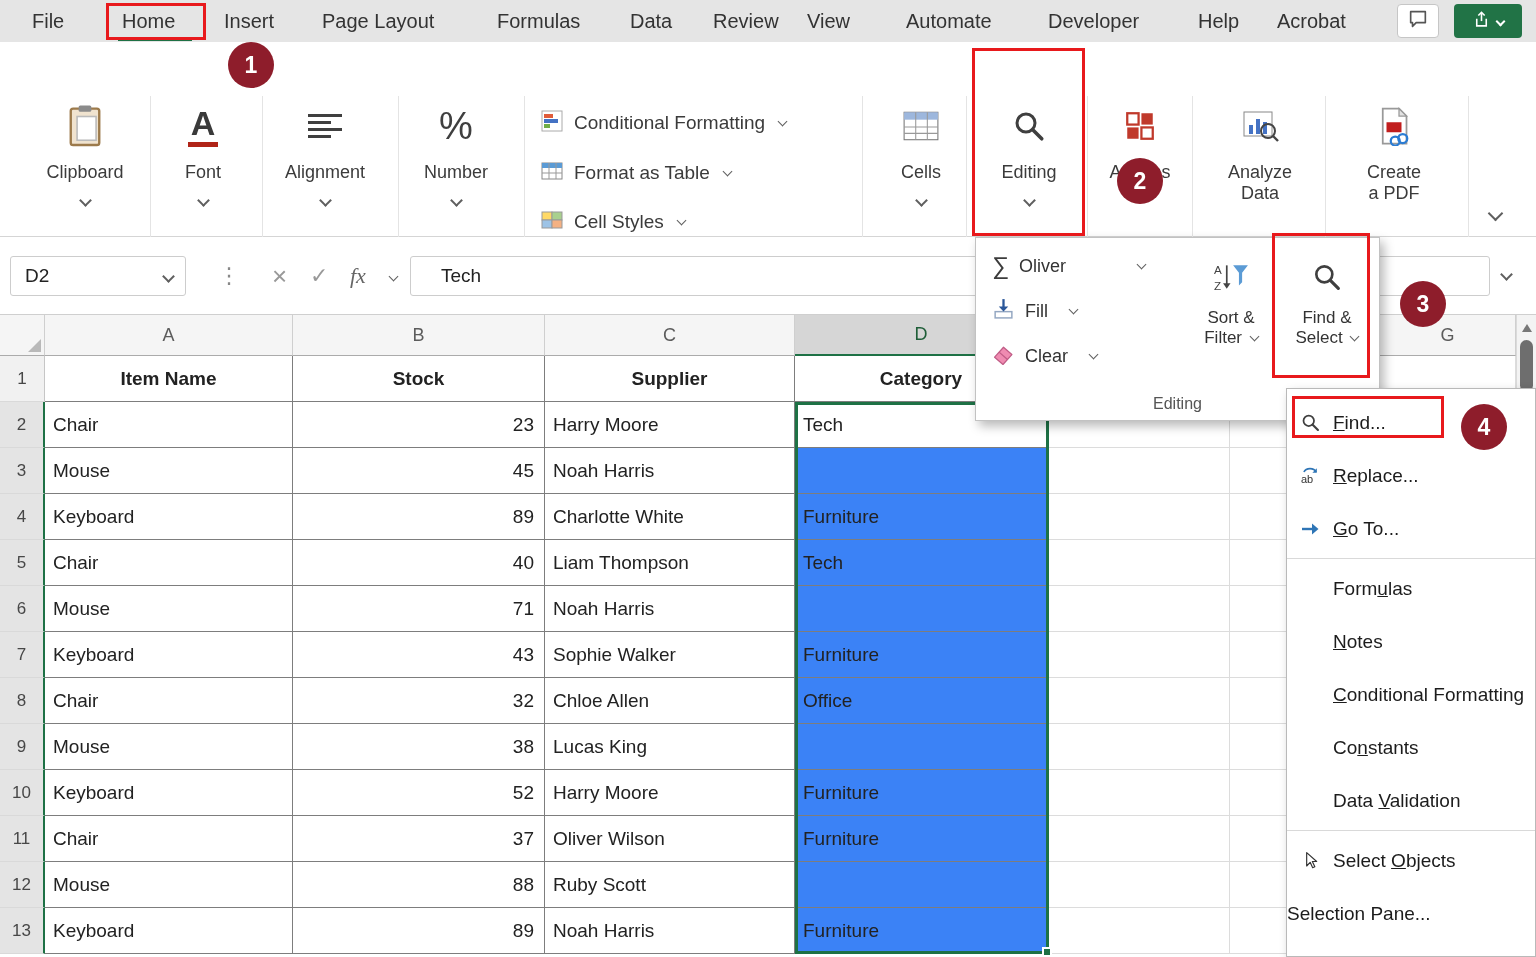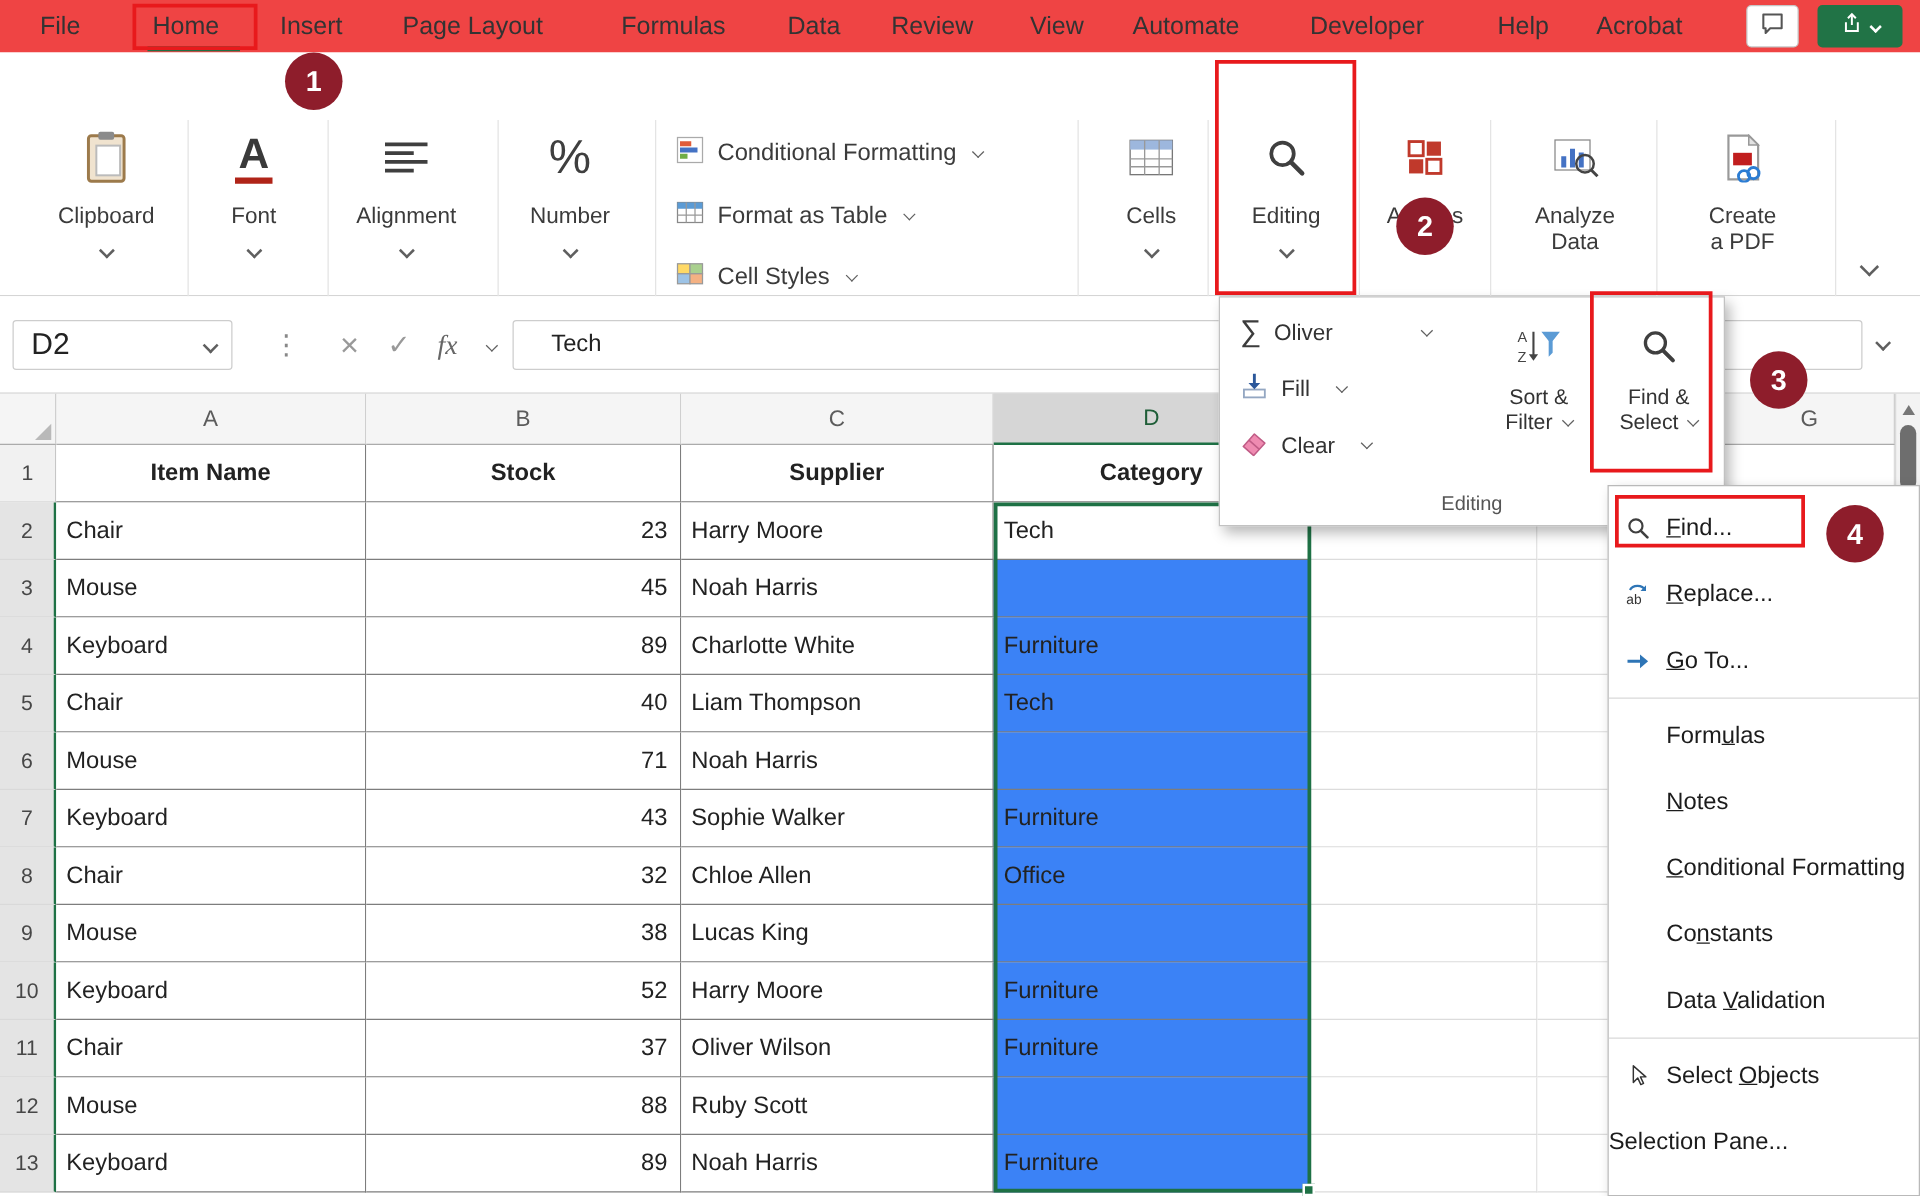--- a/index.html
+++ b/index.html
@@ -1,20 +1,20 @@
 <!DOCTYPE html>
 <html><head>
 <meta charset="utf-8">
 <style>
   * { box-sizing: border-box; margin: 0; padding: 0; }
   body { background:#888; font-family:"Liberation Sans", sans-serif; }
   #screen { position:relative; width:1536px; height:957px; background:#fff; overflow:hidden; color:#222; }
 
   
-  .menubar { position:absolute; top:0; left:0; width:100%; height:42px; background:#ef4444; }
+  .menubar { position:absolute; top:0; left:0; width:100%; height:42px; background:#e5e5e5; }
   .mtab { position:absolute; top:0; height:42px; display:flex; align-items:center; font-size:20px; color:#333; white-space:nowrap; cursor:default; }
   .home-underline { position:absolute; left:118px; top:37px; width:74px; height:4px; background:#1e7145; }
   .topbtn { position:absolute; top:4px; height:34px; display:flex; align-items:center; justify-content:center; border-radius:4px; }
   .comment-btn { left:1397px; width:42px; border:1px solid #c6c6c6; background:#fff; }
   .share-btn { left:1454px; width:68px; background:#217346; gap:6px; }
 
   
   .ribbon { position:absolute; top:42px; left:0; width:100%; height:195px; background:#fff; border-bottom:1px solid #d5d5d5; }
   .vsep { position:absolute; top:54px; height:168px; width:1px; background:#e4e4e4; }
   .big-btn { position:absolute; top:48px; height:140px; display:flex; flex-direction:column; align-items:center; }
@@ -22,21 +22,21 @@
   .bb-label { font-size:18px; color:#3b3b3b; line-height:1.15; text-align:center; }
   .chv { display:inline-block; width:9px; height:9px; border-right:2px solid #5f5f5f; border-bottom:2px solid #5f5f5f; transform:rotate(45deg); }
   .big-btn > .chv { margin-top:13px; }
   .chv-s { width:7px; height:7px; border-width:1.6px; margin-left:4px; margin-bottom:3px; }
   .style-row { position:absolute; left:540px; height:38px; display:flex; align-items:center; gap:10px; font-size:19px; color:#3b3b3b; }
   .group-label { position:absolute; top:212px; font-size:15px; color:#616161; text-align:center; }
   .al-bar { display:block; height:3px; background:#3f3f3f; margin:4px auto; }
 
   
   .fbar { position:absolute; top:237px; left:0; width:100%; height:78px; background:#fff; border-bottom:1px solid #cfcfcf; }
-  .namebox { position:absolute; left:10px; top:19px; width:176px; height:40px; border:1px solid #cdcdcd; border-radius:3px; font-size:24px; line-height:38px; padding-left:14px; color:#222; }
+  .namebox { position:absolute; left:10px; top:19px; width:176px; height:40px; border:1px solid #cdcdcd; border-radius:3px; font-size:19px; line-height:38px; padding-left:14px; color:#222; }
   .namebox .chv { position:absolute; right:12px; top:15px; }
   .fitem { position:absolute; top:0; height:78px; display:flex; align-items:center; color:#999; }
   .formula-field { position:absolute; left:410px; top:19px; width:1080px; height:40px; border:1px solid #cdcdcd; border-radius:3px; font-size:19px; line-height:38px; padding-left:30px; color:#222; }
 
   
   .colheads { position:absolute; top:315px; left:0; display:flex; height:41px; }
   .ch { border-right:1px solid #cfcfcf; border-bottom:1px solid #ababab; background:#f5f5f5; display:flex; align-items:center; justify-content:center; font-size:18px; color:#5c5c5c; }
   .ch-corner { width:45px; position:relative; }
   .corner-tri { position:absolute; right:3px; bottom:3px; width:0; height:0; border-left:13px solid transparent; border-bottom:13px solid #b9b9b9; }
   .ch-a{width:248px}.ch-b{width:252px}.ch-c{width:250px}
@@ -89,21 +89,21 @@
 <div id="screen">
 
   <div class="menubar">
     <span class="mtab" style="left:32px">File</span>
     <span class="mtab" style="left:122px">Home</span>
     <span class="mtab" style="left:224px">Insert</span>
     <span class="mtab" style="left:322px">Page Layout</span>
     <span class="mtab" style="left:497px">Formulas</span>
     <span class="mtab" style="left:630px">Data</span>
     <span class="mtab" style="left:713px">Review</span>
-    <span class="mtab" style="left:824px">View</span>
+    <span class="mtab" style="left:807px">View</span>
     <span class="mtab" style="left:906px">Automate</span>
     <span class="mtab" style="left:1048px">Developer</span>
     <span class="mtab" style="left:1198px">Help</span>
     <span class="mtab" style="left:1277px">Acrobat</span>
     <div class="home-underline"></div>
 
     <div class="topbtn comment-btn">
       <span>
         <svg width="22" height="22" viewBox="0 0 24 24">
             <path d="M4 4h16v12H10l-4 4v-4H4z" fill="none" stroke="#555" stroke-width="1.8" stroke-linejoin="round"></path>

